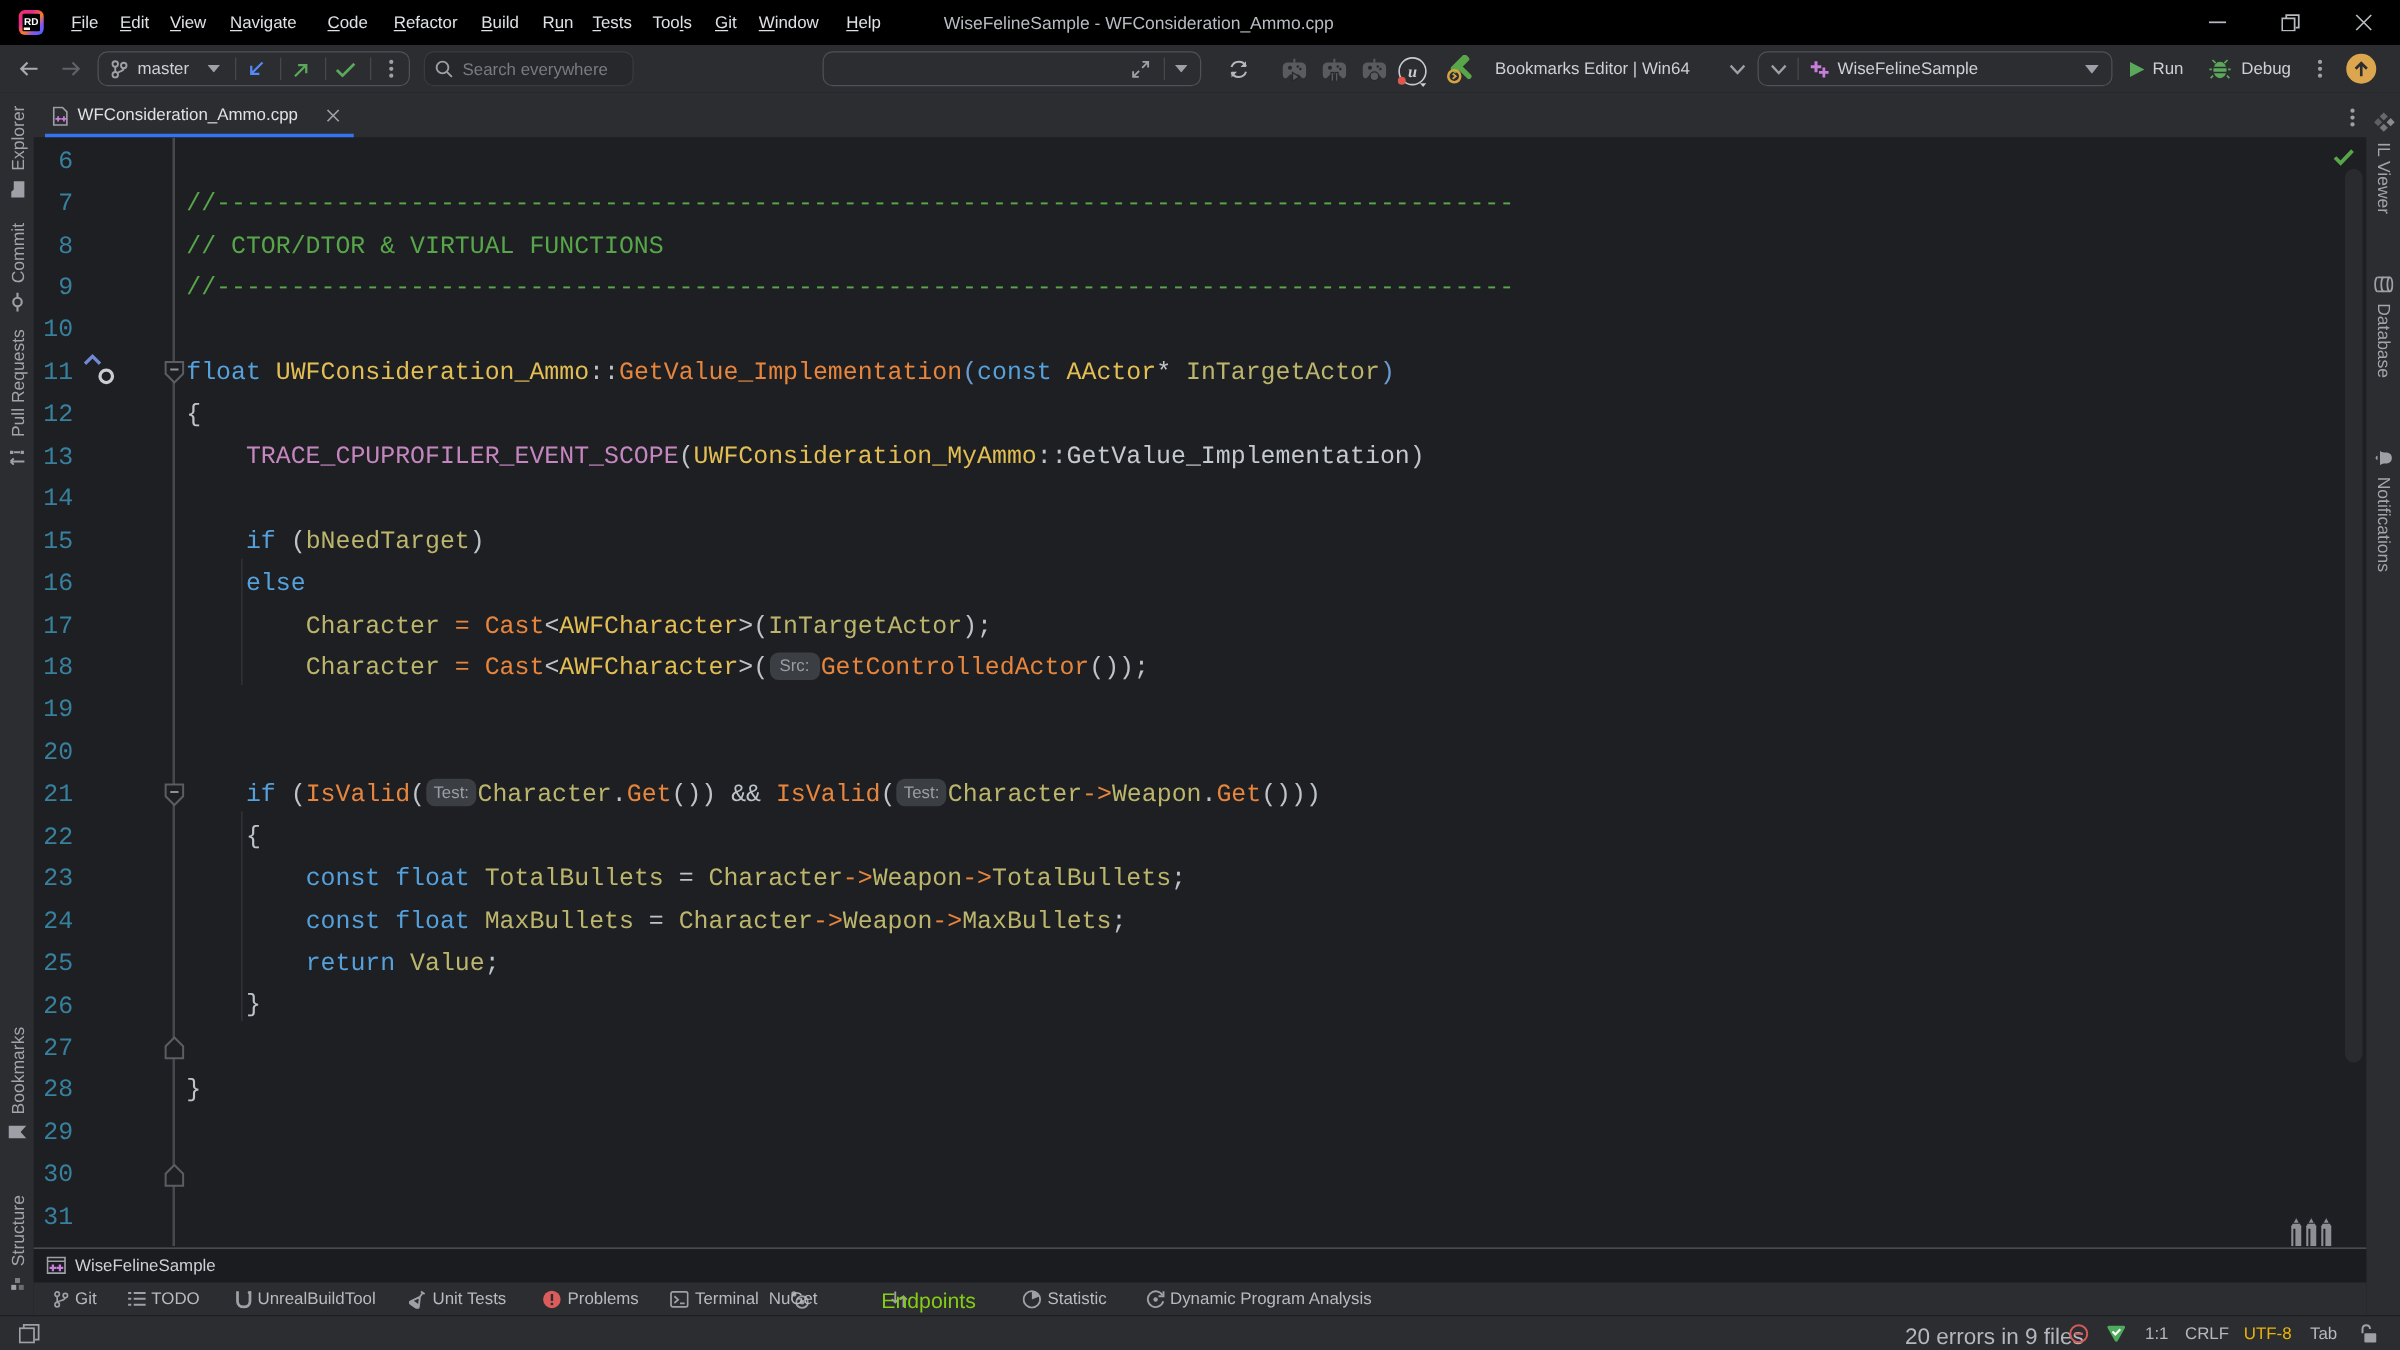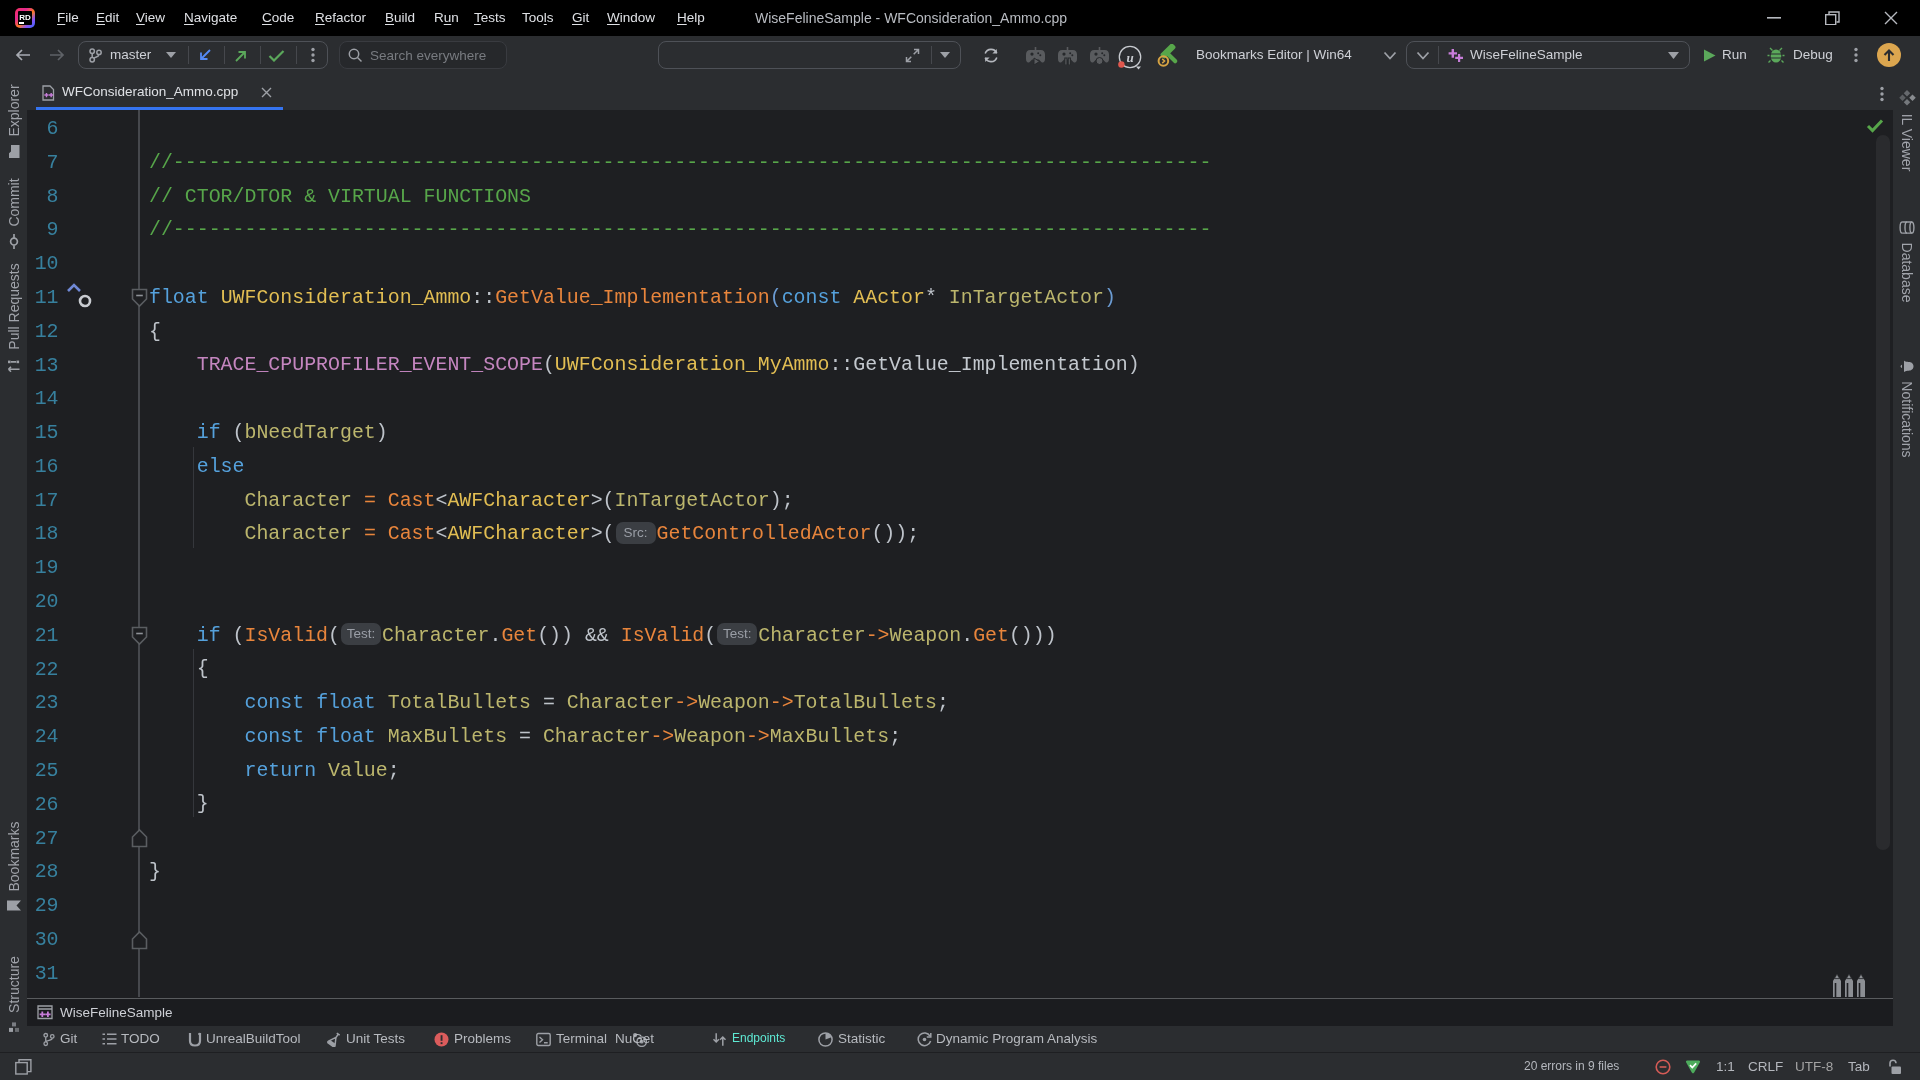--- a/index.html
+++ b/index.html
@@ -420,47 +420,47 @@
         <circle cx="9.7" cy="9.7" r="1.9" fill="#9DA0A6"></circle>
         <circle cx="3.1" cy="3.1" r="2.1" fill="#9DA0A6"></circle>
       </svg></div>
     <div class="abs" style="left:588px;top:5px;color:#B7BABF;font-size:13.5px;white-space:nowrap">NuGet</div>
     <div class="abs" style="left:685px;top:5.5px"><svg width="15" height="15" viewBox="0 0 15 15">
         <g fill="none" stroke="#9DA0A6" stroke-width="1.5">
           <path d="M4.2 1.2 V10 M1.5 7.3 L4.2 10 L6.9 7.3"></path>
           <path d="M10.8 13.8 V5 M8.1 7.7 L10.8 5 L13.5 7.7"></path>
         </g>
       </svg></div>
-    <div class="abs" style="left:705px;top:5px;color:#5eead4;font-size:12px;white-space:nowrap">Endpoints</div>
+    <div class="abs" style="left:678px;top:5px;color:#84cc16;font-size:17px;white-space:nowrap">Endpoints</div>
     <div class="abs" style="left:791px;top:5.5px"><svg width="15" height="15" viewBox="0 0 15 15">
         <circle cx="7.5" cy="7.5" r="6.6" fill="none" stroke="#9DA0A6" stroke-width="1.5"></circle>
         <path d="M7.5 7.5 V1 A6.5 6.5 0 0 1 13.4 5.2 Z" fill="#9DA0A6"></path>
       </svg></div>
     <div class="abs" style="left:811px;top:5px;color:#B7BABF;font-size:13.5px;white-space:nowrap">Statistic</div>
     <div class="abs" style="left:890px;top:5.5px"><svg width="15" height="15" viewBox="0 0 15 15">
         <path d="M13.6 9 A6.3 6.3 0 1 1 13 4.2" fill="none" stroke="#9DA0A6" stroke-width="1.5"></path>
         <path d="M13.8 1 V5 H9.8" fill="none" stroke="#9DA0A6" stroke-width="1.5"></path>
         <circle cx="7.5" cy="7.5" r="1.8" fill="#9DA0A6"></circle>
       </svg></div>
     <div class="abs" style="left:909px;top:5px;color:#B7BABF;font-size:13.5px;white-space:nowrap">Dynamic Program Analysis</div>
   </div>
 <div id="status">
     <svg class="icon" style="left:15px;top:6px" width="17" height="16" viewBox="0 0 17 16">
       <rect x="0.8" y="3.6" width="11.4" height="11.4" fill="none" stroke="#9DA0A6" stroke-width="1.4"></rect>
       <path d="M4 3.6 V0.8 H15.9 V12.6 H12.4" fill="none" stroke="#9DA0A6" stroke-width="1.4"></path>
     </svg>
-    <div class="abs" style="left:1524px;top:6px;color:#B4B7BD;font-size:12px">20 errors in 9 files</div>
+    <div class="abs" style="left:1524px;top:6px;color:#B4B7BD;font-size:18px">20 errors in 9 files</div>
     <svg class="icon" style="left:1655px;top:6px" width="16" height="16" viewBox="0 0 16 16">
       <circle cx="8" cy="8" r="6.8" fill="none" stroke="#D45B56" stroke-width="1.6"></circle>
       <path d="M4.6 8 H11.4" stroke="#D45B56" stroke-width="1.6"></path>
     </svg>
     <svg class="icon" style="left:1685px;top:6px" width="16" height="16" viewBox="0 0 16 16">
       <path d="M2.2 1.5 H13.8 C15 1.5 15.4 2.6 14.8 3.6 L9.2 13.6 C8.6 14.7 7.4 14.7 6.8 13.6 L1.2 3.6 C0.6 2.6 1 1.5 2.2 1.5 Z" fill="#4DAB5C"></path>
       <path d="M5 6.2 L7.3 8.5 L11.2 4.4" fill="none" stroke="#FFFFFF" stroke-width="1.7"></path>
     </svg>
     <div class="abs" style="left:1716px;top:6px;color:#B4B7BD;font-size:13.5px">1:1</div>
     <div class="abs" style="left:1748px;top:6px;color:#B4B7BD;font-size:13.5px">CRLF</div>
-    <div class="abs" style="left:1795px;top:6px;color:#a3a3a3;font-size:13.5px">UTF-8</div>
+    <div class="abs" style="left:1795px;top:6px;color:#eab308;font-size:13.5px">UTF-8</div>
     <div class="abs" style="left:1848px;top:6px;color:#B4B7BD;font-size:13.5px">Tab</div>
     <svg class="icon" style="left:1887px;top:6px" width="16" height="16" viewBox="0 0 16 16">
       <rect x="4.5" y="7.5" width="9.5" height="7.5" rx="1" fill="#9DA0A6"></rect>
       <path d="M3 7.5 V4.2 C3 2.4 4.2 1.2 6 1.2 C7.8 1.2 9 2.4 9 4.2" fill="none" stroke="#9DA0A6" stroke-width="1.6"></path>
     </svg>
   </div>
 </body></html>

